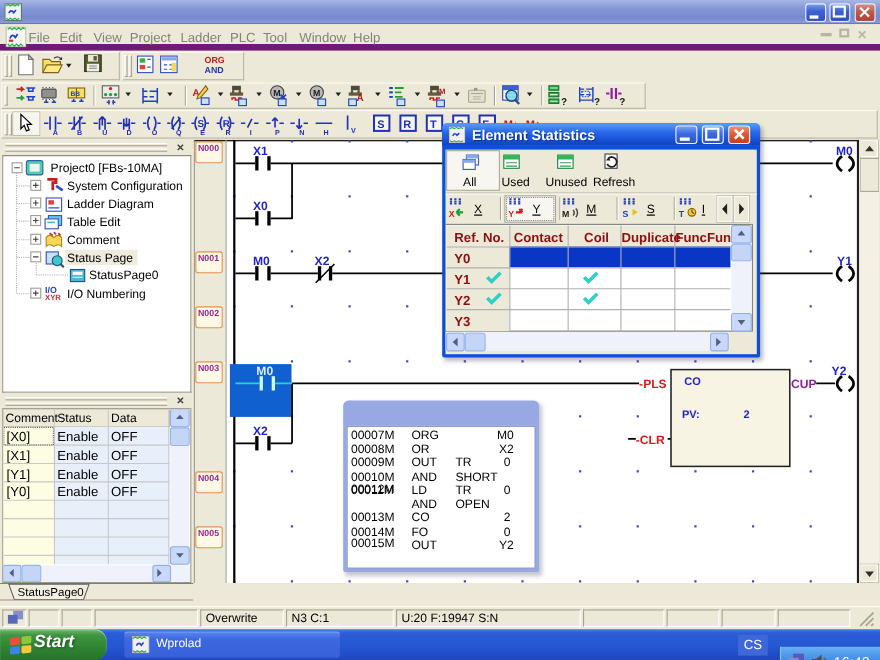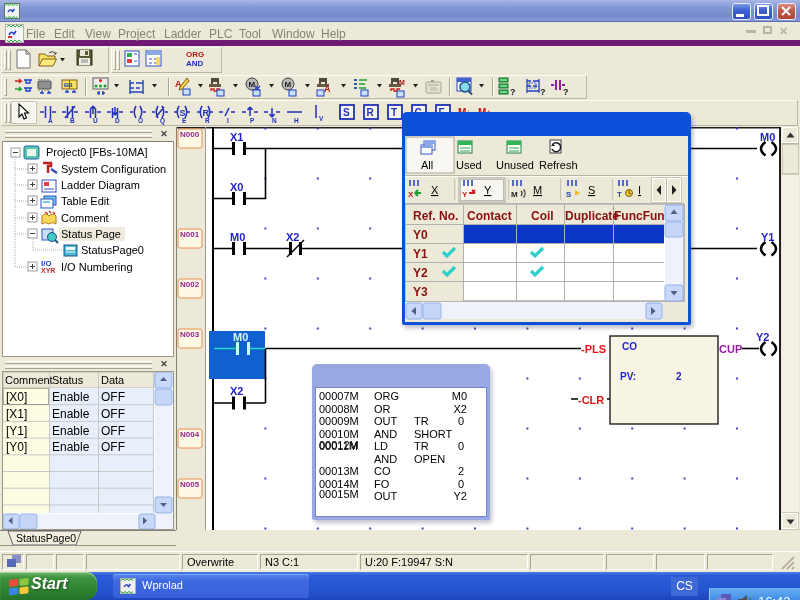--- a/index.html
+++ b/index.html
@@ -827,20 +827,38 @@
           </svg></div>
     <div class="abs" style="left:28px;top:6px"><svg width="18" height="16">
             <polygon points="1,5 5,5 10,1 10,14 5,10 1,10" fill="#505050"></polygon>
             <path d="M12 4 q4 3.5 0 7" stroke="#606060" stroke-width="1.5" fill="none"></path>
           </svg></div>
     <div class="abs" style="left:49px;top:6px;font-size:13px;color:#fff">16:43</div>
   </div>
 </div>
 
 <div id="eswin" class="win abs">
+  <div class="wtitle" style="background:linear-gradient(180deg,#55A0F8 0%,#2866E8 40%,#0F46C8 90%,#1A52D8 100%)">
+    <svg class="abs" style="left:6px;top:3px" width="15" height="15">
+          <rect width="15" height="15" fill="#C8C8C0"></rect>
+          <rect x="1" y="1" width="13" height="13" fill="#F0F0F0"></rect>
+          <path d="M1 2 l2 -1 l2 1 l2 -1 l2 1 l2 -1 l2 1 M1 13 l2 1 l2 -1 l2 1 l2 -1 l2 1 l2 -1" stroke="#20B040" fill="none"></path>
+          <path d="M3.5 8.5 q2 -3.5 4 -0.5 l2 -2" stroke="#2040D0" stroke-width="1.4" fill="none"></path>
+        </svg>
+    <div class="abs" style="left:27px;top:3px;font-size:13px;font-weight:bold;color:#fff;text-shadow:1px 1px 1px #0A3090">Element Statistics</div>
+    <div class="wbtn" style="left:212px;background:linear-gradient(180deg,#7AA2F4 0%,#3D68DE 45%,#2E55C8 100%)"><svg width="18" height="15">
+            <rect x="3" y="10" width="9" height="3" fill="#fff"></rect>
+          </svg></div>
+    <div class="wbtn" style="left:236px;background:linear-gradient(180deg,#7AA2F4 0%,#3D68DE 45%,#2E55C8 100%)"><svg width="18" height="15">
+            <rect x="3" y="2" width="11" height="10" fill="none" stroke="#fff" stroke-width="2"></rect>
+          </svg></div>
+    <div class="wbtn" style="left:260px;background:linear-gradient(180deg,#F0926C 0%,#E25B35 45%,#C83E1E 100%)"><svg width="18" height="15">
+            <path d="M5 3 L13 11 M13 3 L5 11" stroke="#fff" stroke-width="2.4"></path>
+          </svg></div>
+  </div>
   <div id="esbody">
   <svg width="283" height="186" font-family="Liberation Sans, sans-serif">
 
     <rect x="1" y="1" width="48" height="36" fill="#F7F6F0" stroke="#ACA899"></rect>
     <g font-size="11" fill="#000">
       <text x="16" y="33">All</text>
       <text x="51" y="33">Used</text>
       <text x="91" y="33">Unused</text>
       <text x="134" y="33">Refresh</text>
     </g>

